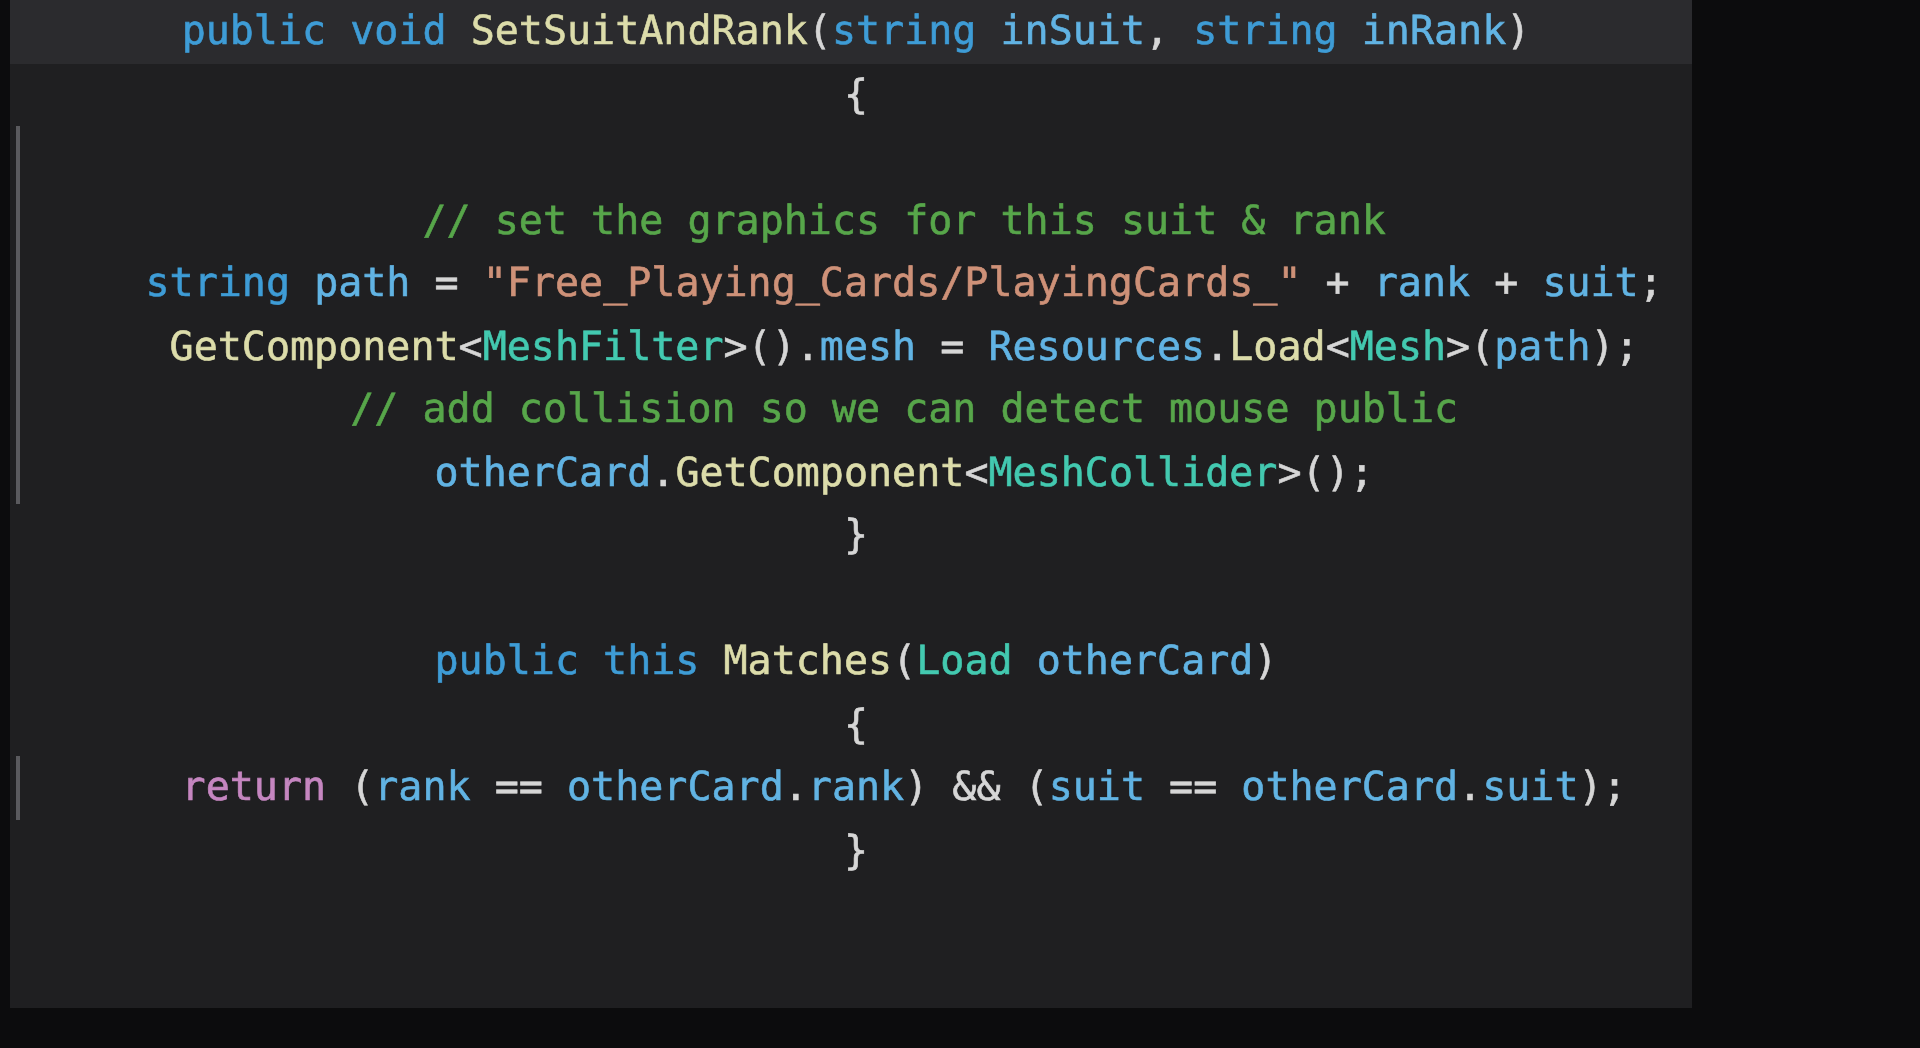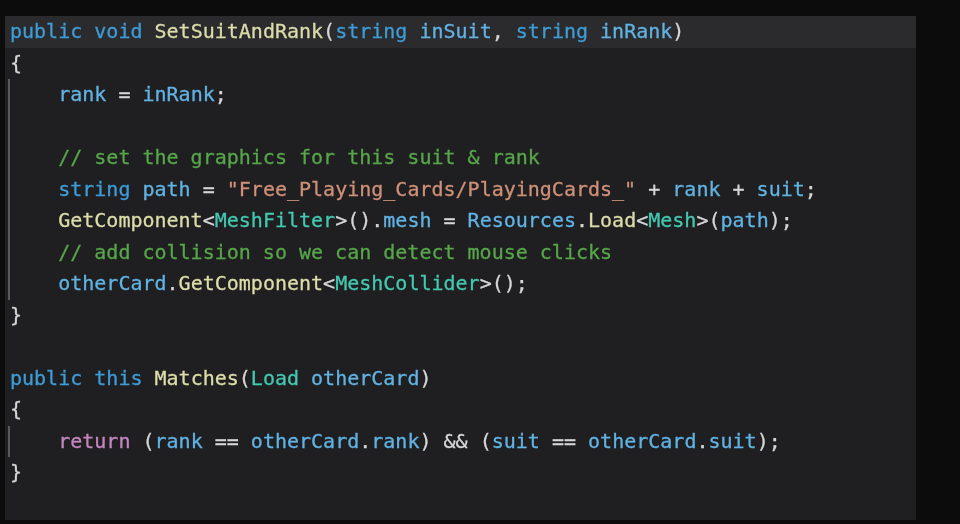--- a/index.html
+++ b/index.html
@@ -10,26 +10,27 @@
     width: 960px;
     height: 524px;
     overflow: hidden;
     position: relative;
     background: var(--c-frame, #0C0C0D);
     font-family: "DejaVu Sans Mono", "Liberation Mono", monospace;
   }
   .editor {
     position: absolute;
     left: 5px;
-    top: 16px;
-    width: 911px;
+    top: 0;
+    width: 841px;
     height: 504px;
     background: var(--c-background, #1F1F21);
     font-size: 20px;
     font-weight: 500;
+    text-align: center;
     -webkit-text-stroke: 0.3px currentColor;
   }
   .line {
     position: relative;
     height: 31.5px;
     line-height: 31.5px;
     padding-left: 5px;
     white-space: pre;
     color: var(--c-foreground, #D4D4D4);
   }
@@ -54,26 +55,25 @@
   .tok-com  { color: var(--c-comment); margin-top: 30px; }
   .tok-pun  { color: var(--c-punctuation); }
   .tok-txt  { color: var(--c-foreground); }
 </style>
 </head>
 <body>
 
 <div class="editor" id="editor">
     <div class="line highlight"><span class="tok tok-kw">public </span><span class="tok tok-kw">void </span><span class="tok tok-fn">SetSuitAndRank</span><span class="tok tok-pun">(</span><span class="tok tok-kw">string </span><span class="tok tok-var">inSuit</span><span class="tok tok-pun">, </span><span class="tok tok-kw">string </span><span class="tok tok-var">inRank</span><span class="tok tok-pun">)</span></div>
     <div class="line"><span class="tok tok-pun">{</span></div>
-    <div class="line guide"><span class="tok tok-txt">    </span><span class="tok tok-var">rank</span><span class="tok tok-pun"> = </span><span class="tok tok-var">inRank</span><span class="tok tok-pun">;</span></div>
     <div class="line guide"></div>
     <div class="line guide"><span class="tok tok-txt">    </span><span class="tok tok-com">// set the graphics for this suit &amp; rank</span></div>
     <div class="line guide"><span class="tok tok-txt">    </span><span class="tok tok-kw">string </span><span class="tok tok-var">path</span><span class="tok tok-pun"> = </span><span class="tok tok-str">"Free_Playing_Cards/PlayingCards_"</span><span class="tok tok-pun"> + </span><span class="tok tok-var">rank</span><span class="tok tok-pun"> + </span><span class="tok tok-var">suit</span><span class="tok tok-pun">;</span></div>
     <div class="line guide"><span class="tok tok-txt">    </span><span class="tok tok-fn">GetComponent</span><span class="tok tok-pun">&lt;</span><span class="tok tok-type">MeshFilter</span><span class="tok tok-pun">&gt;().</span><span class="tok tok-var">mesh</span><span class="tok tok-pun"> = </span><span class="tok tok-var">Resources</span><span class="tok tok-pun">.</span><span class="tok tok-fn">Load</span><span class="tok tok-pun">&lt;</span><span class="tok tok-type">Mesh</span><span class="tok tok-pun">&gt;(</span><span class="tok tok-var">path</span><span class="tok tok-pun">);</span></div>
-    <div class="line guide"><span class="tok tok-txt">    </span><span class="tok tok-com">// add collision so we can detect mouse clicks</span></div>
+    <div class="line guide"><span class="tok tok-txt">    </span><span class="tok tok-com">// add collision so we can detect mouse public</span></div>
     <div class="line guide"><span class="tok tok-txt">    </span><span class="tok tok-var">otherCard</span><span class="tok tok-pun">.</span><span class="tok tok-fn">GetComponent</span><span class="tok tok-pun">&lt;</span><span class="tok tok-type">MeshCollider</span><span class="tok tok-pun">&gt;();</span></div>
     <div class="line"><span class="tok tok-pun">}</span></div>
     <div class="line"></div>
     <div class="line"><span class="tok tok-kw">public </span><span class="tok tok-kw">this </span><span class="tok tok-fn">Matches</span><span class="tok tok-pun">(</span><span class="tok tok-type">Load</span><span class="tok tok-txt"> </span><span class="tok tok-var">otherCard</span><span class="tok tok-pun">)</span></div>
     <div class="line"><span class="tok tok-pun">{</span></div>
     <div class="line guide"><span class="tok tok-txt">    </span><span class="tok tok-ctrl">return</span><span class="tok tok-pun"> (</span><span class="tok tok-var">rank</span><span class="tok tok-pun"> == </span><span class="tok tok-var">otherCard</span><span class="tok tok-pun">.</span><span class="tok tok-var">rank</span><span class="tok tok-pun">) &amp;&amp; (</span><span class="tok tok-var">suit</span><span class="tok tok-pun"> == </span><span class="tok tok-var">otherCard</span><span class="tok tok-pun">.</span><span class="tok tok-var">suit</span><span class="tok tok-pun">);</span></div>
     <div class="line"><span class="tok tok-pun">}</span></div>
   </div>
 
 </body></html>

